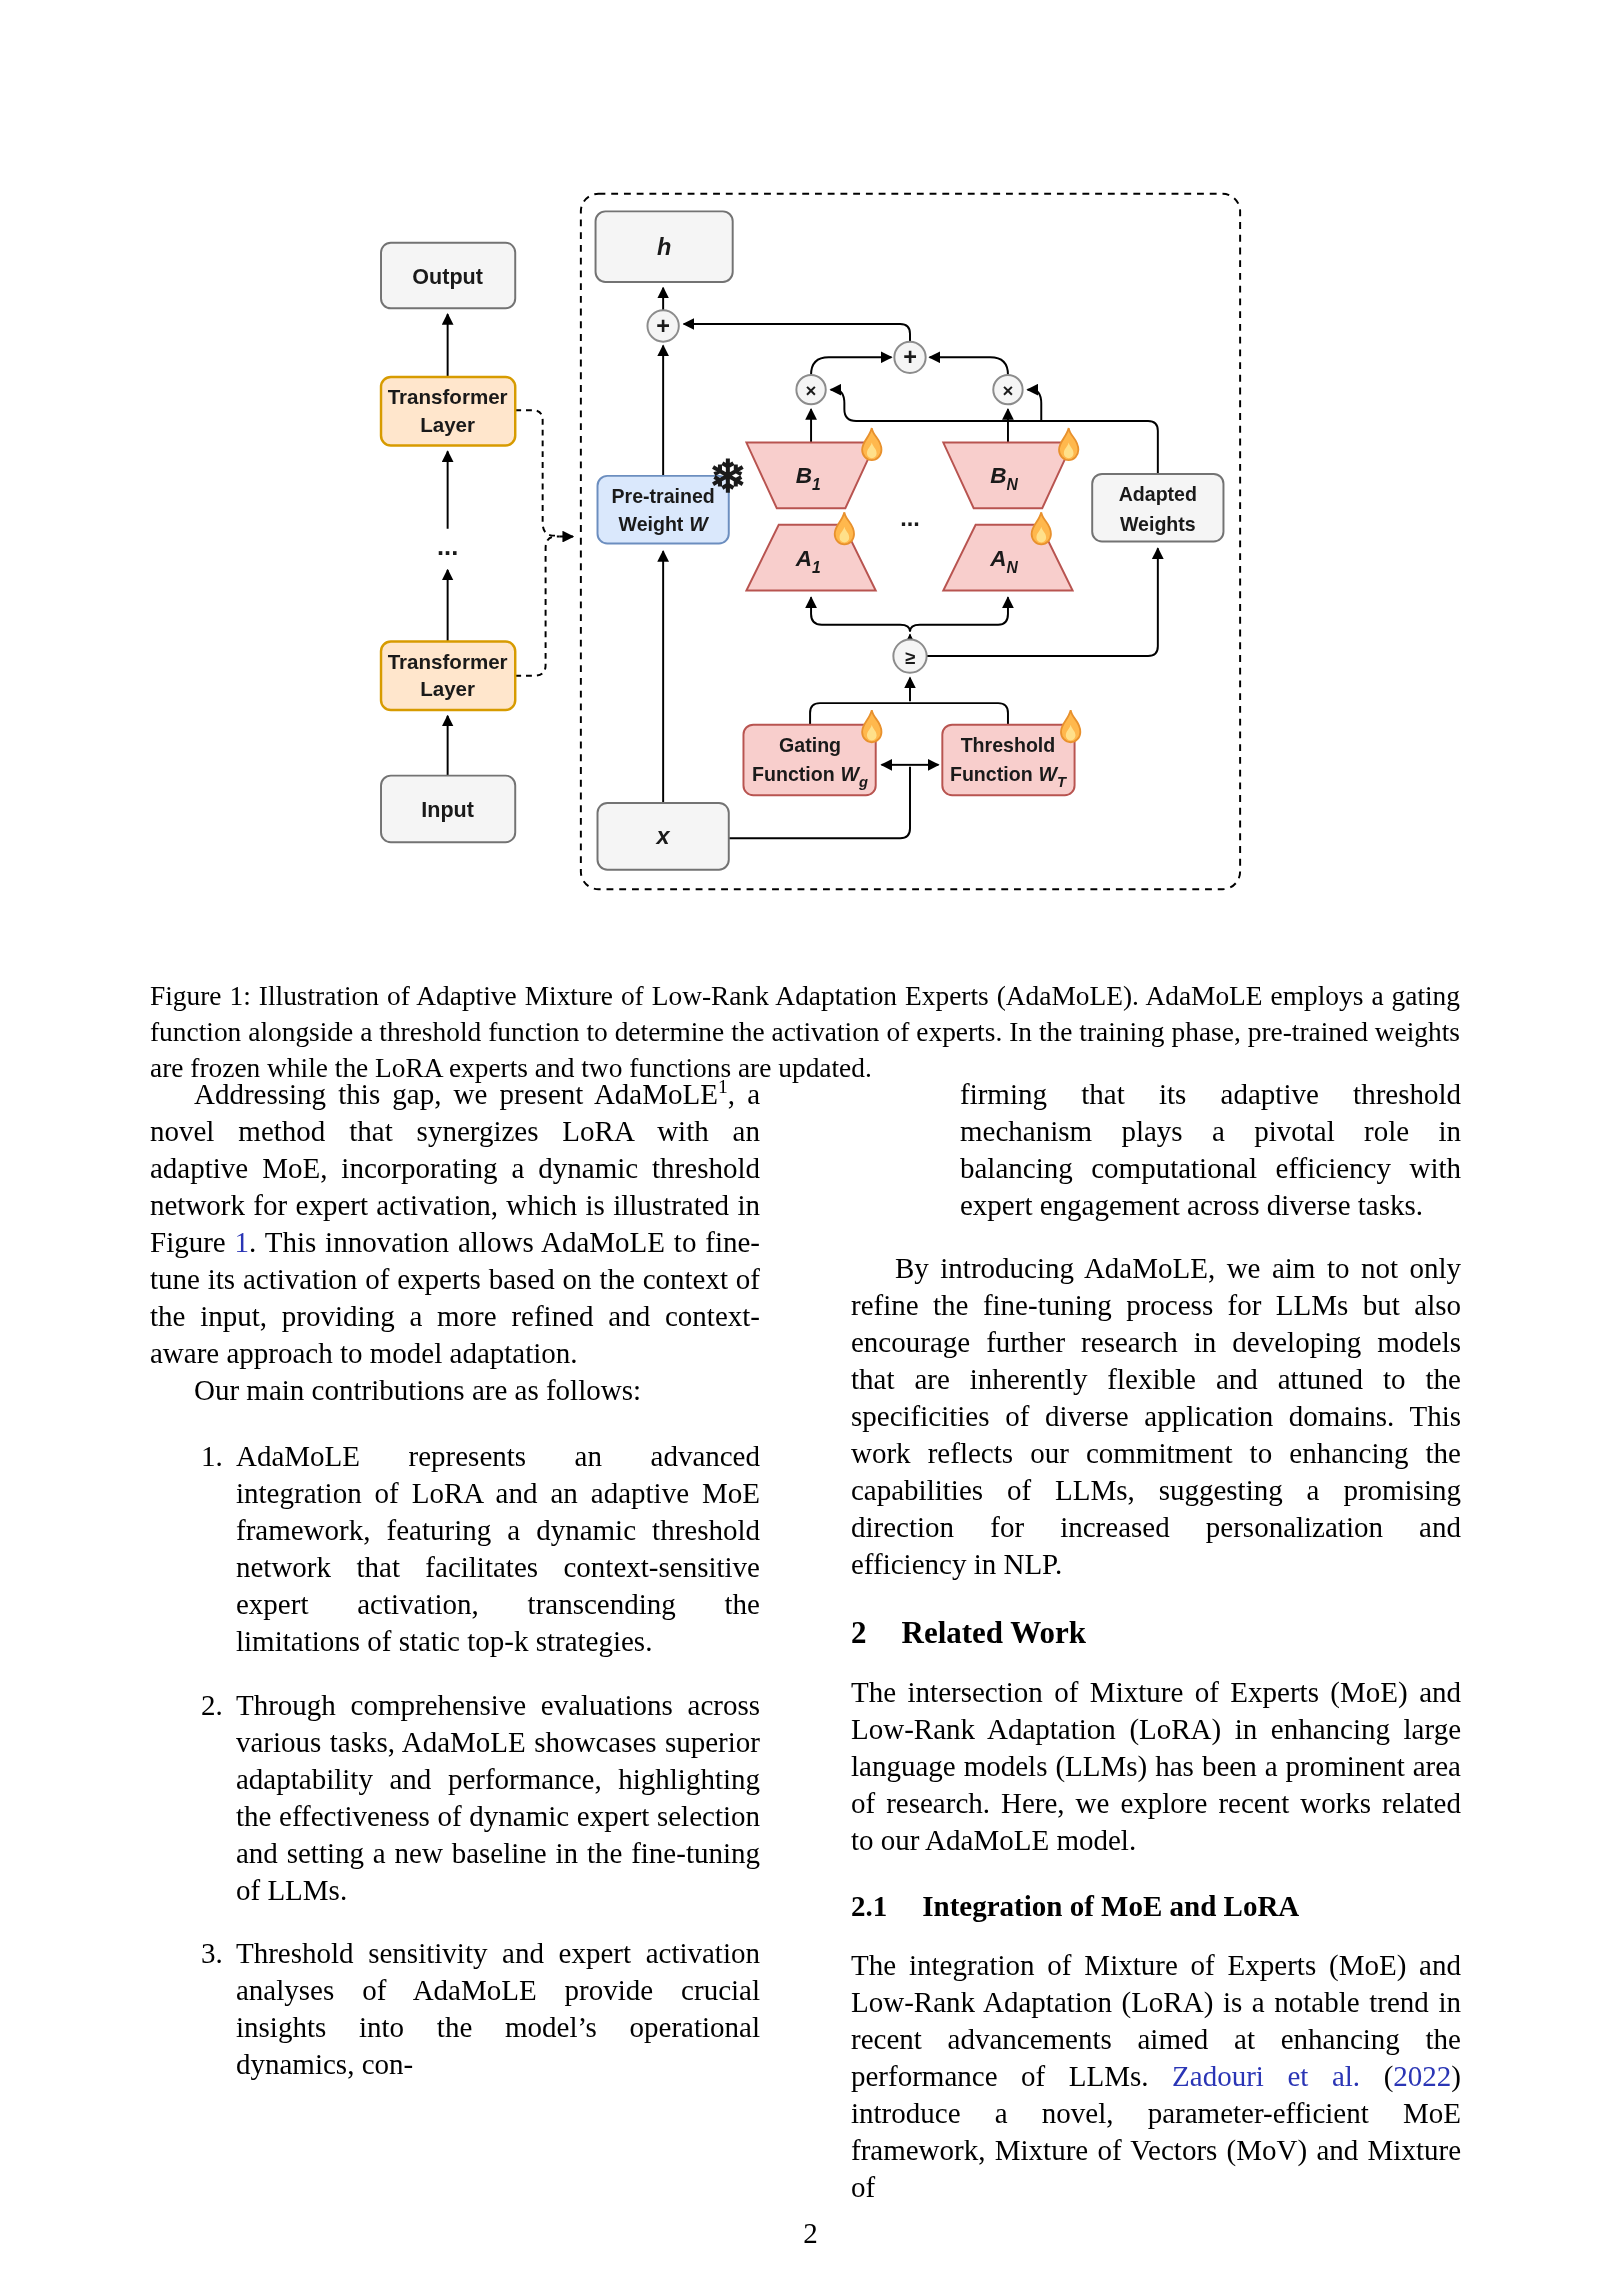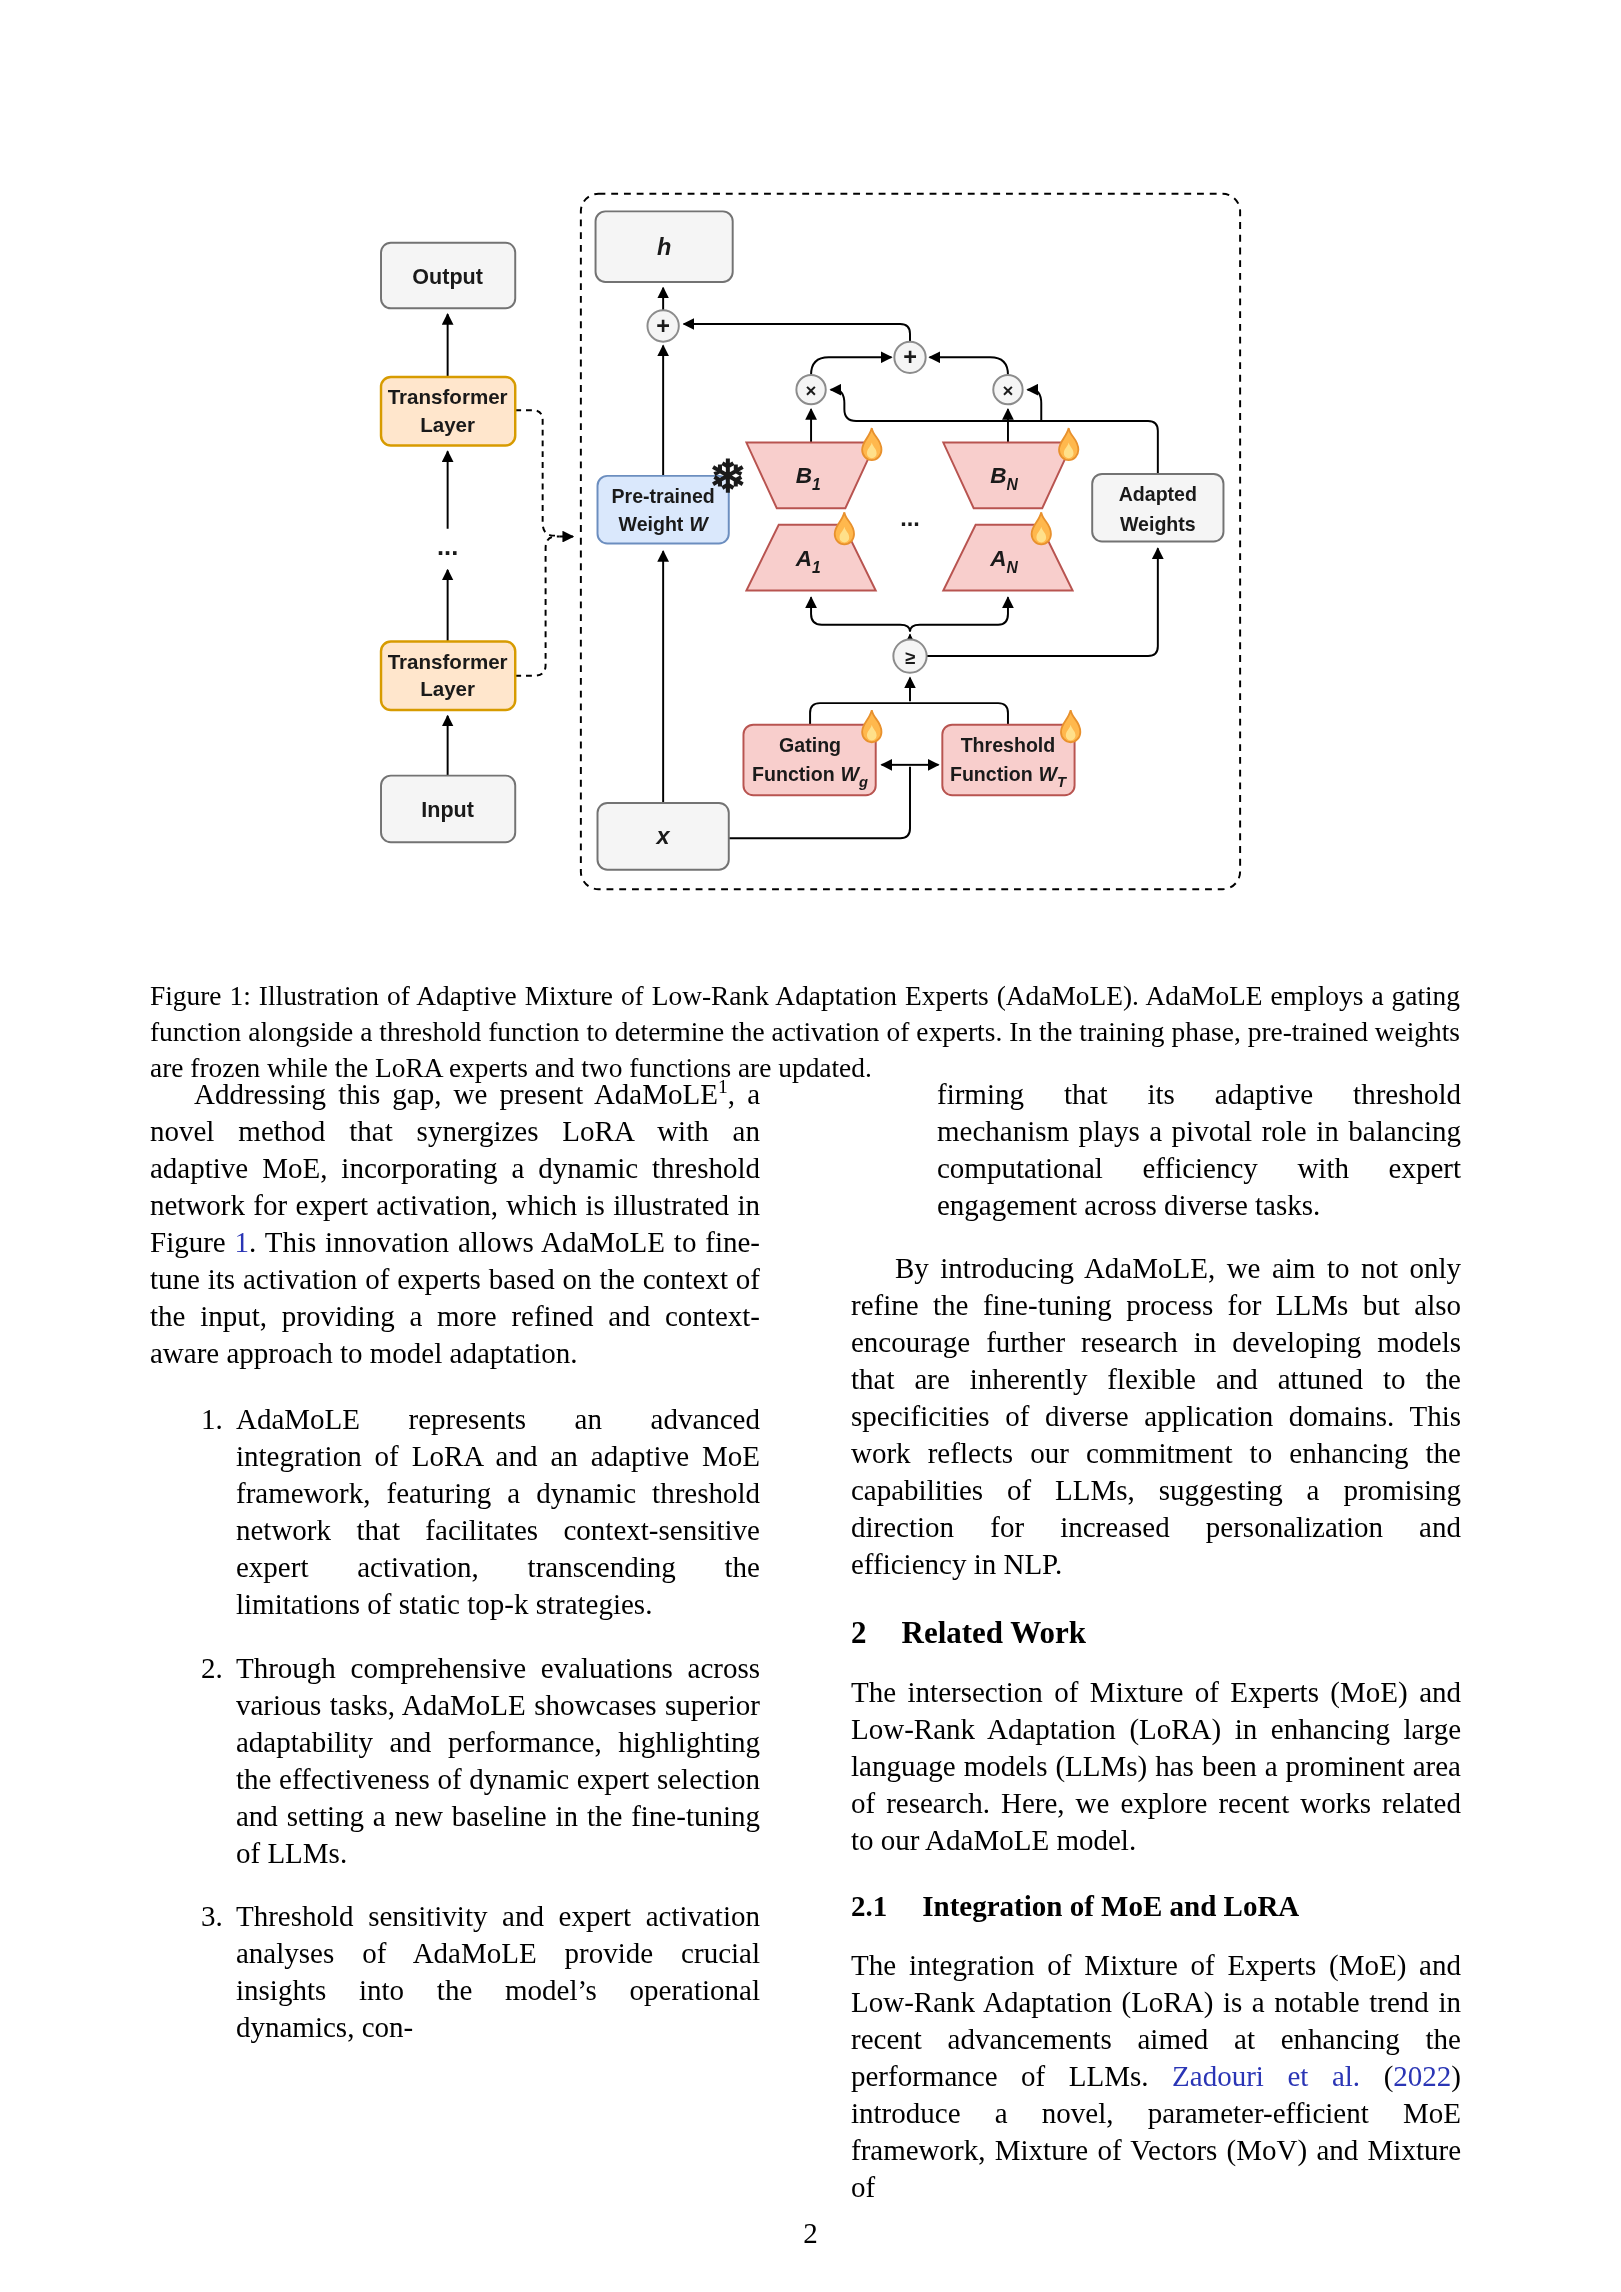--- a/index.html
+++ b/index.html
@@ -16,21 +16,21 @@
            text-align:justify;}
   
   .col{position:absolute;top:1076px;width:610px;font-size:29px;line-height:37px;text-align:justify;}
   .col-left{left:150px;}
   .col-right{left:851px;}
   .para{margin:0;}
   .indent{text-indent:44px;}
   .list{margin-top:29px;}
   .list-item{position:relative;margin-left:86px;margin-bottom:26.5px;text-align:justify;}
   .list-item .num{position:absolute;left:-35px;}
-  .cont{margin-left:86px;margin-bottom:25.5px;}
+  .cont{margin-left:109px;margin-bottom:25.5px;}
   h2.sec{font-size:31px;margin:31px 0 23.5px 0;font-family:Liberation Serif, serif;}
   h3.subsec{font-size:29px;margin:29px 0 21.6px 0;}
   .h-num{margin-right:35px;}
   .seg-sup{vertical-align:super;font-size:19.6px;line-height:0;}
   .seg-link{color:#2a35b5;}
   .seg-url{color:#3a3ad1;font-family:"Liberation Mono",monospace;font-size:23.5px;}
   
   .footnote{position:absolute;left:150px;top:2082px;width:610px;font-size:24.5px;line-height:30px;}
   .fn-rule{width:323px;height:2px;background:#000;margin-bottom:13.7px;}
   .fn-text{text-indent:44px;}
@@ -181,20 +181,21 @@
     <use href="#flame" x="846" y="522" width="30" height="37"></use>
     <use href="#flame" x="1047" y="522" width="30" height="37"></use>
     <use href="#flame" x="874" y="724" width="30" height="37"></use>
     <use href="#flame" x="1077" y="724" width="30" height="37"></use>
   </svg>
 
   <div class="caption">Figure 1: Illustration of Adaptive Mixture of Low-Rank Adaptation Experts (AdaMoLE). AdaMoLE employs a gating function alongside a threshold function to determine the activation of experts. In the training phase, pre-trained weights are frozen while the LoRA experts and two functions are updated.</div>
 
   <div class="col col-left">
     <p class="para indent"><span>Addressing this gap, we present AdaMoLE</span><span class="seg-sup">1</span><span>, a novel method that synergizes LoRA with an adaptive MoE, incorporating a dynamic threshold network for expert activation, which is illustrated in Figure </span><span class="seg-link">1</span><span>. This innovation allows AdaMoLE to fine-tune its activation of experts based on the context of the input, providing a more refined and context-aware approach to model adaptation.</span></p>
+    <p class="para indent">Our main contributions are as follows:</p>
     <div class="list">
       <div class="list-item">
         <span class="num">1.</span><span>AdaMoLE represents an advanced integration of LoRA and an adaptive MoE framework, featuring a dynamic threshold network that facilitates context-sensitive expert activation, transcending the limitations of static top-k strategies.</span>
       </div>
       <div class="list-item">
         <span class="num">2.</span><span>Through comprehensive evaluations across various tasks, AdaMoLE showcases superior adaptability and performance, highlighting the effectiveness of dynamic expert selection and setting a new baseline in the fine-tuning of LLMs.</span>
       </div>
       <div class="list-item">
         <span class="num">3.</span><span>Threshold sensitivity and expert activation analyses of AdaMoLE provide crucial insights into the model’s operational dynamics, con-</span>
       </div>

